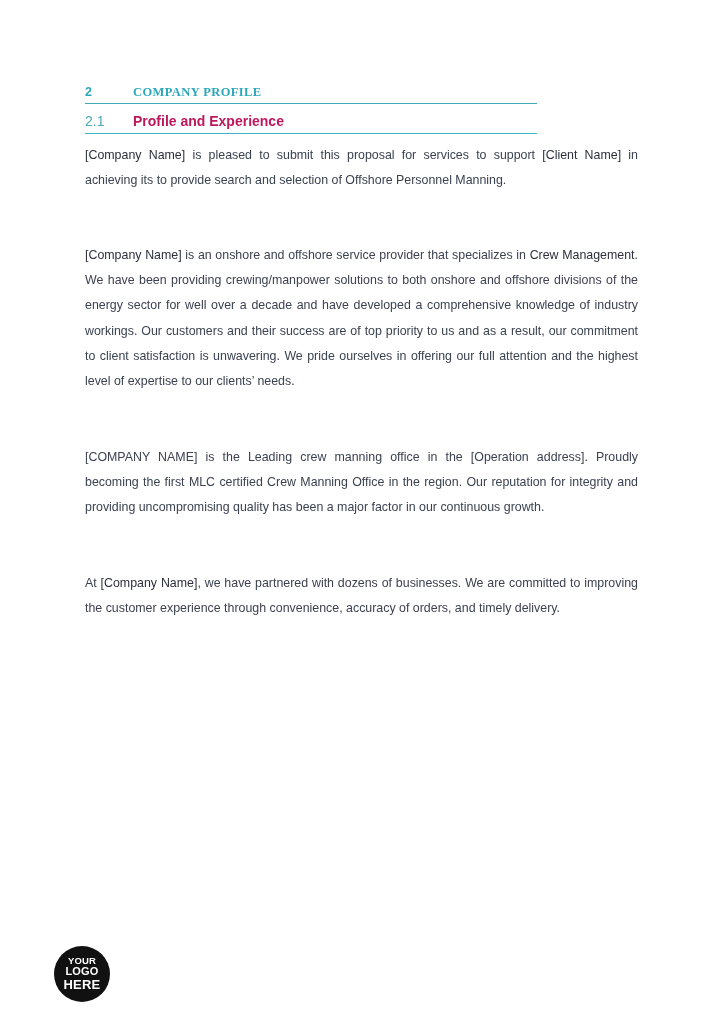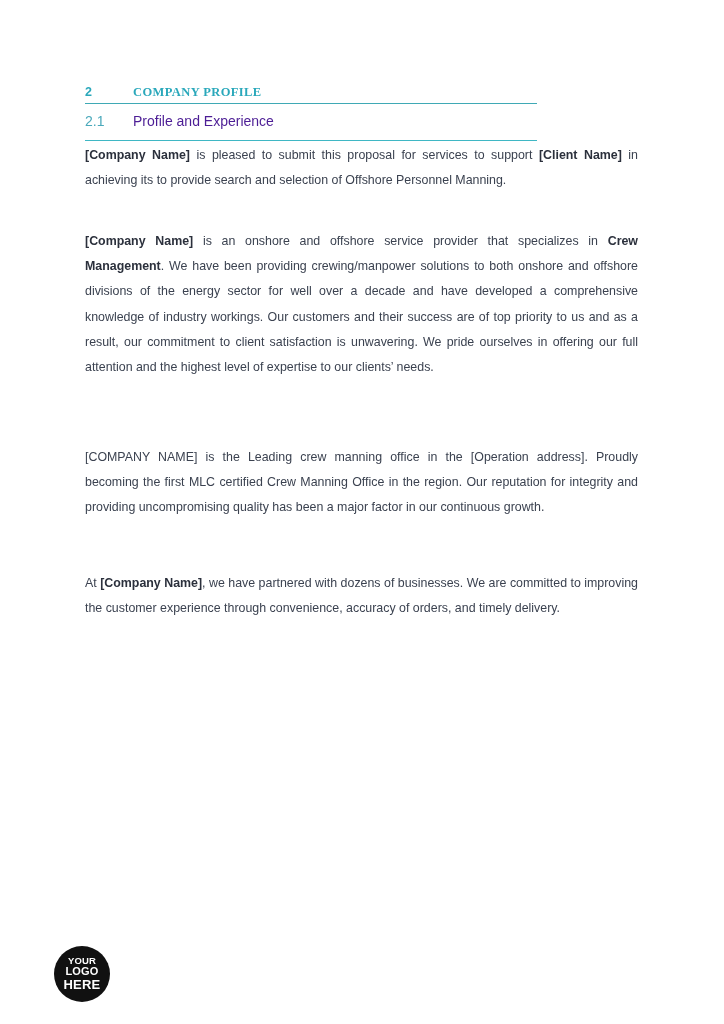--- a/index.html
+++ b/index.html
@@ -49,55 +49,55 @@
     letter-spacing: 0.4px;
     font-family: Liberation Serif, serif;
   }
 
   .h2-row {
     position: absolute;
     left: 85px;
     top: 113px;
     width: 452px;
     border-bottom: 1.5px solid #3fb7c4;
-    padding-bottom: 11px;
+    padding-bottom: 4px;
     display: flex;
     align-items: flex-start;
   }
   .h2-num {
     font-size: 14px;
     font-weight: normal;
     color: #4aa9bb;
     width: 48px;
     flex: none;
   }
   .h2-text {
     font-size: 14px;
-    font-weight: normal;
-    color: #4c1d95;
+    font-weight: bold;
+    color: #be185d;
   }
 
   
   .body-block {
     position: absolute;
     left: 85px;
     width: 553px;
   }
   .para {
     font-size: 12.4px;
     line-height: 25.2px;
     color: #3b4250;
     text-align: justify;
     text-justify: inter-word;
     margin: 0;
   }
-  .para b { font-weight: bold; color: #2b303c; }
+  .para b { font-weight: normal; color: #2b303c; }
 
   .p1 { top: 143px; }
-  .p2 { top: 229px; }
+  .p2 { top: 243px; }
   .p3 { top: 445px; }
   .p4 { top: 571px; }
 
   
   .footer {
     position: absolute;
     left: 0;
     top: 944px;
     width: 724px;
     height: 70px;

